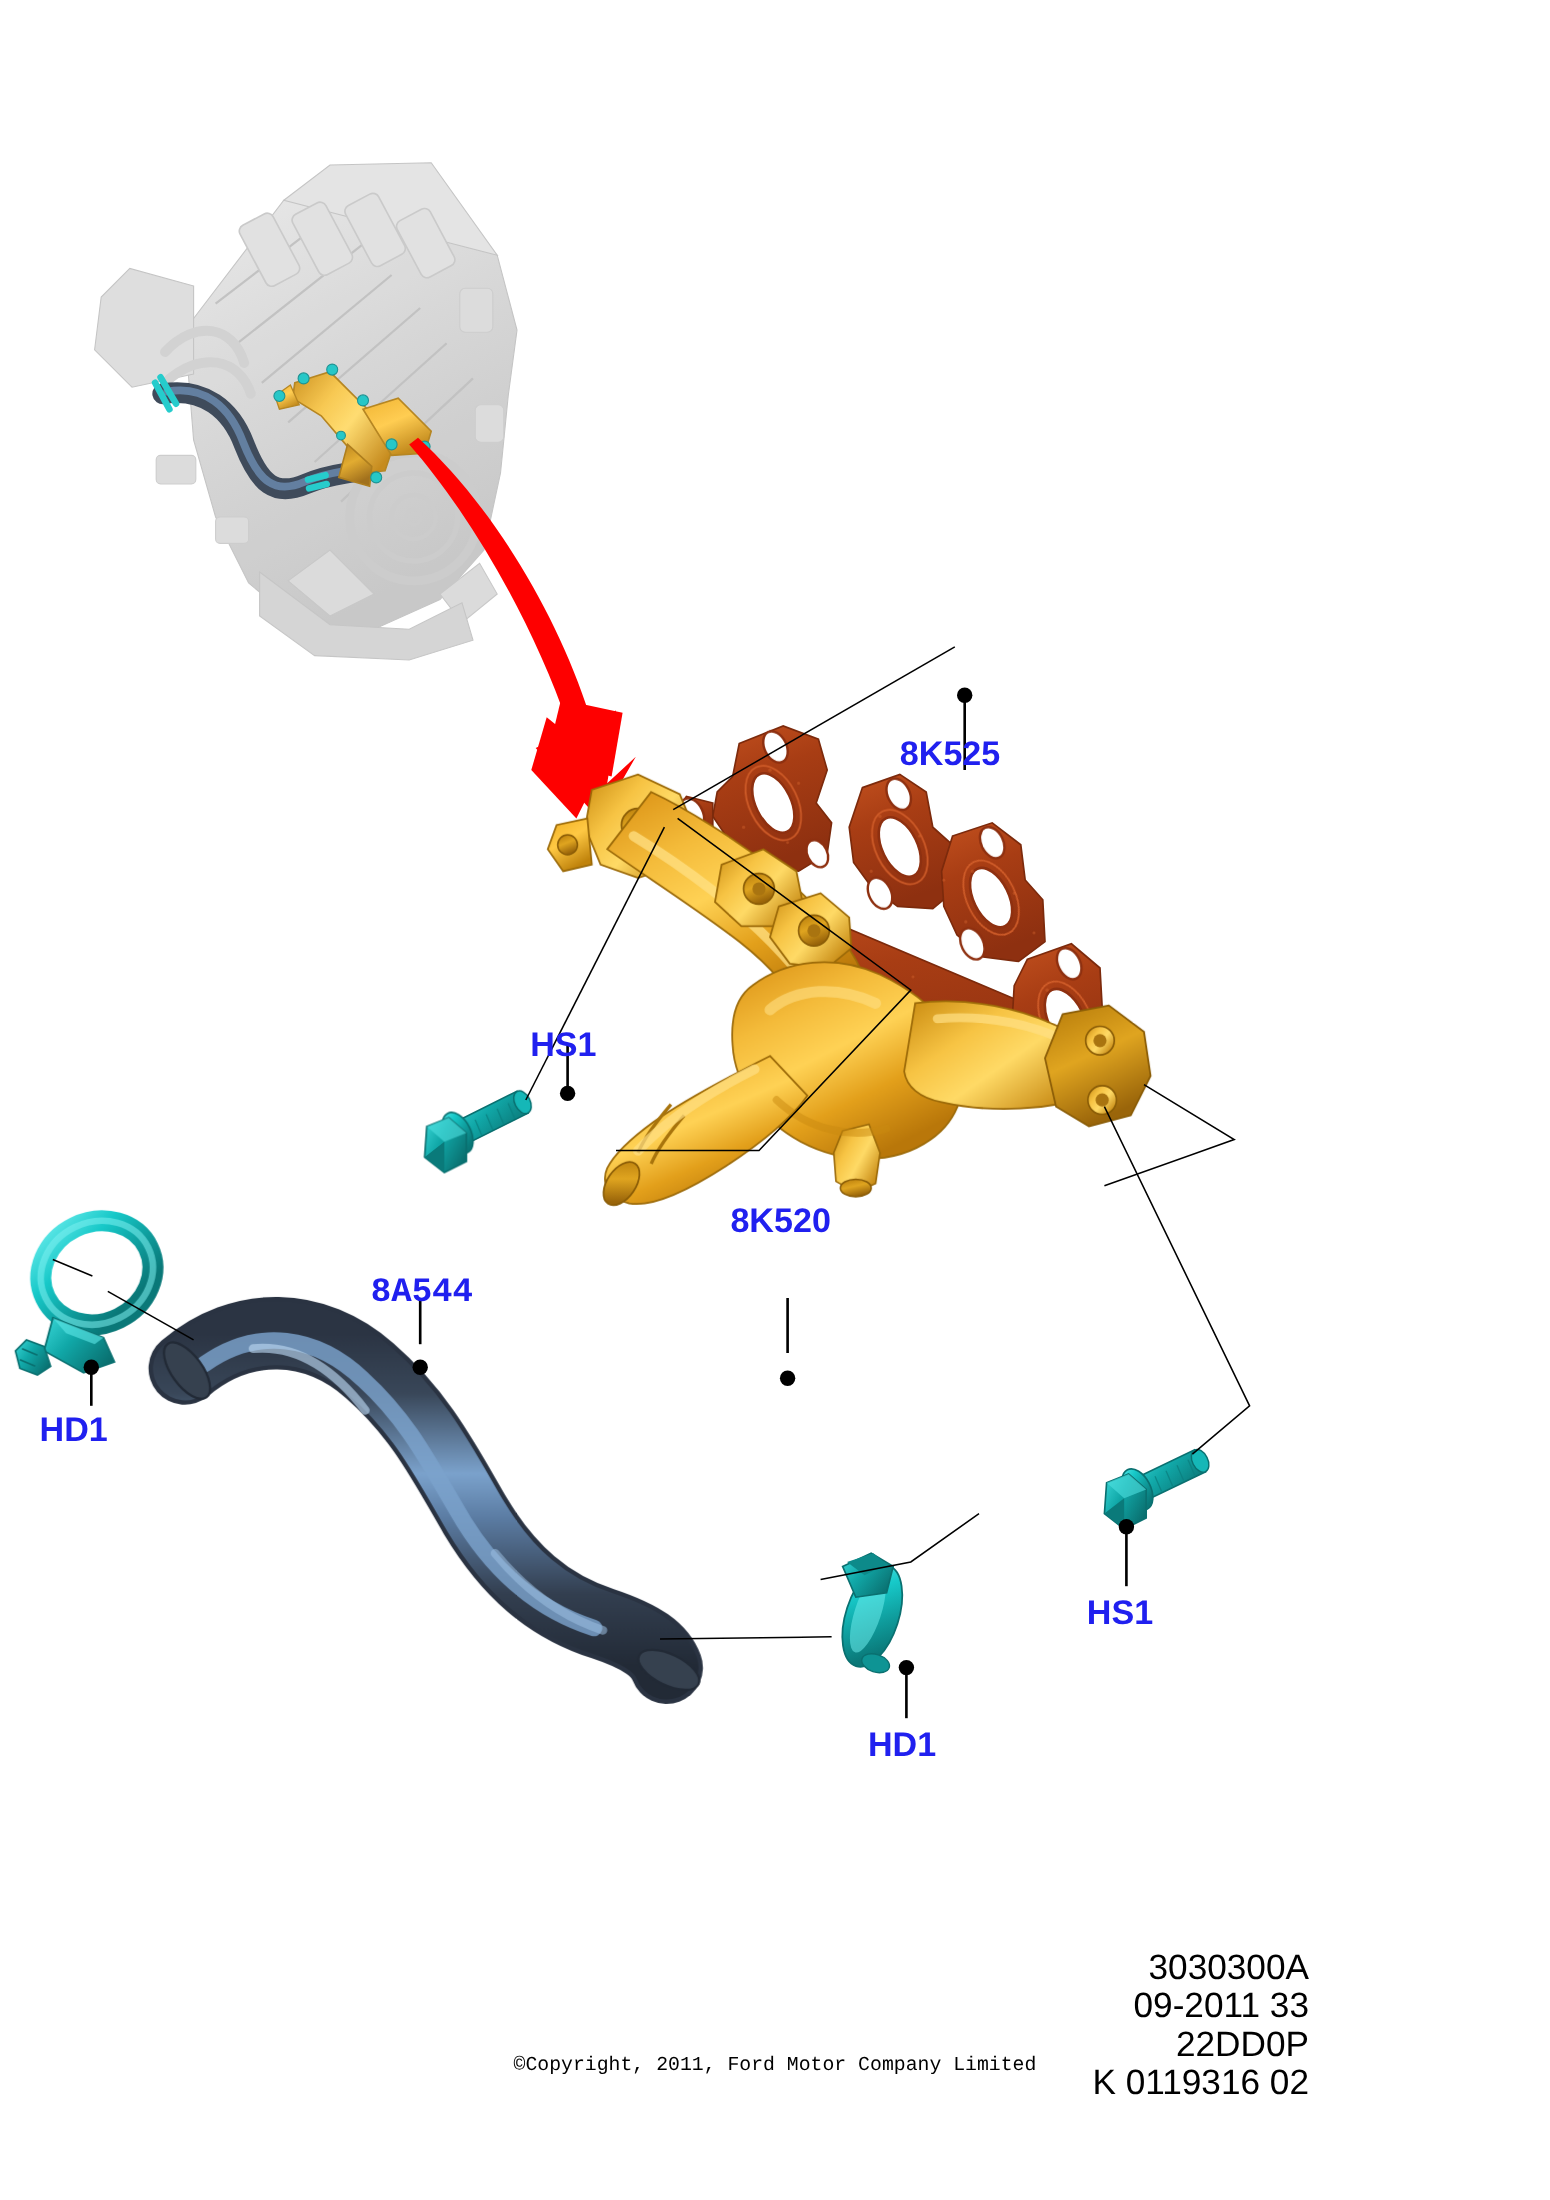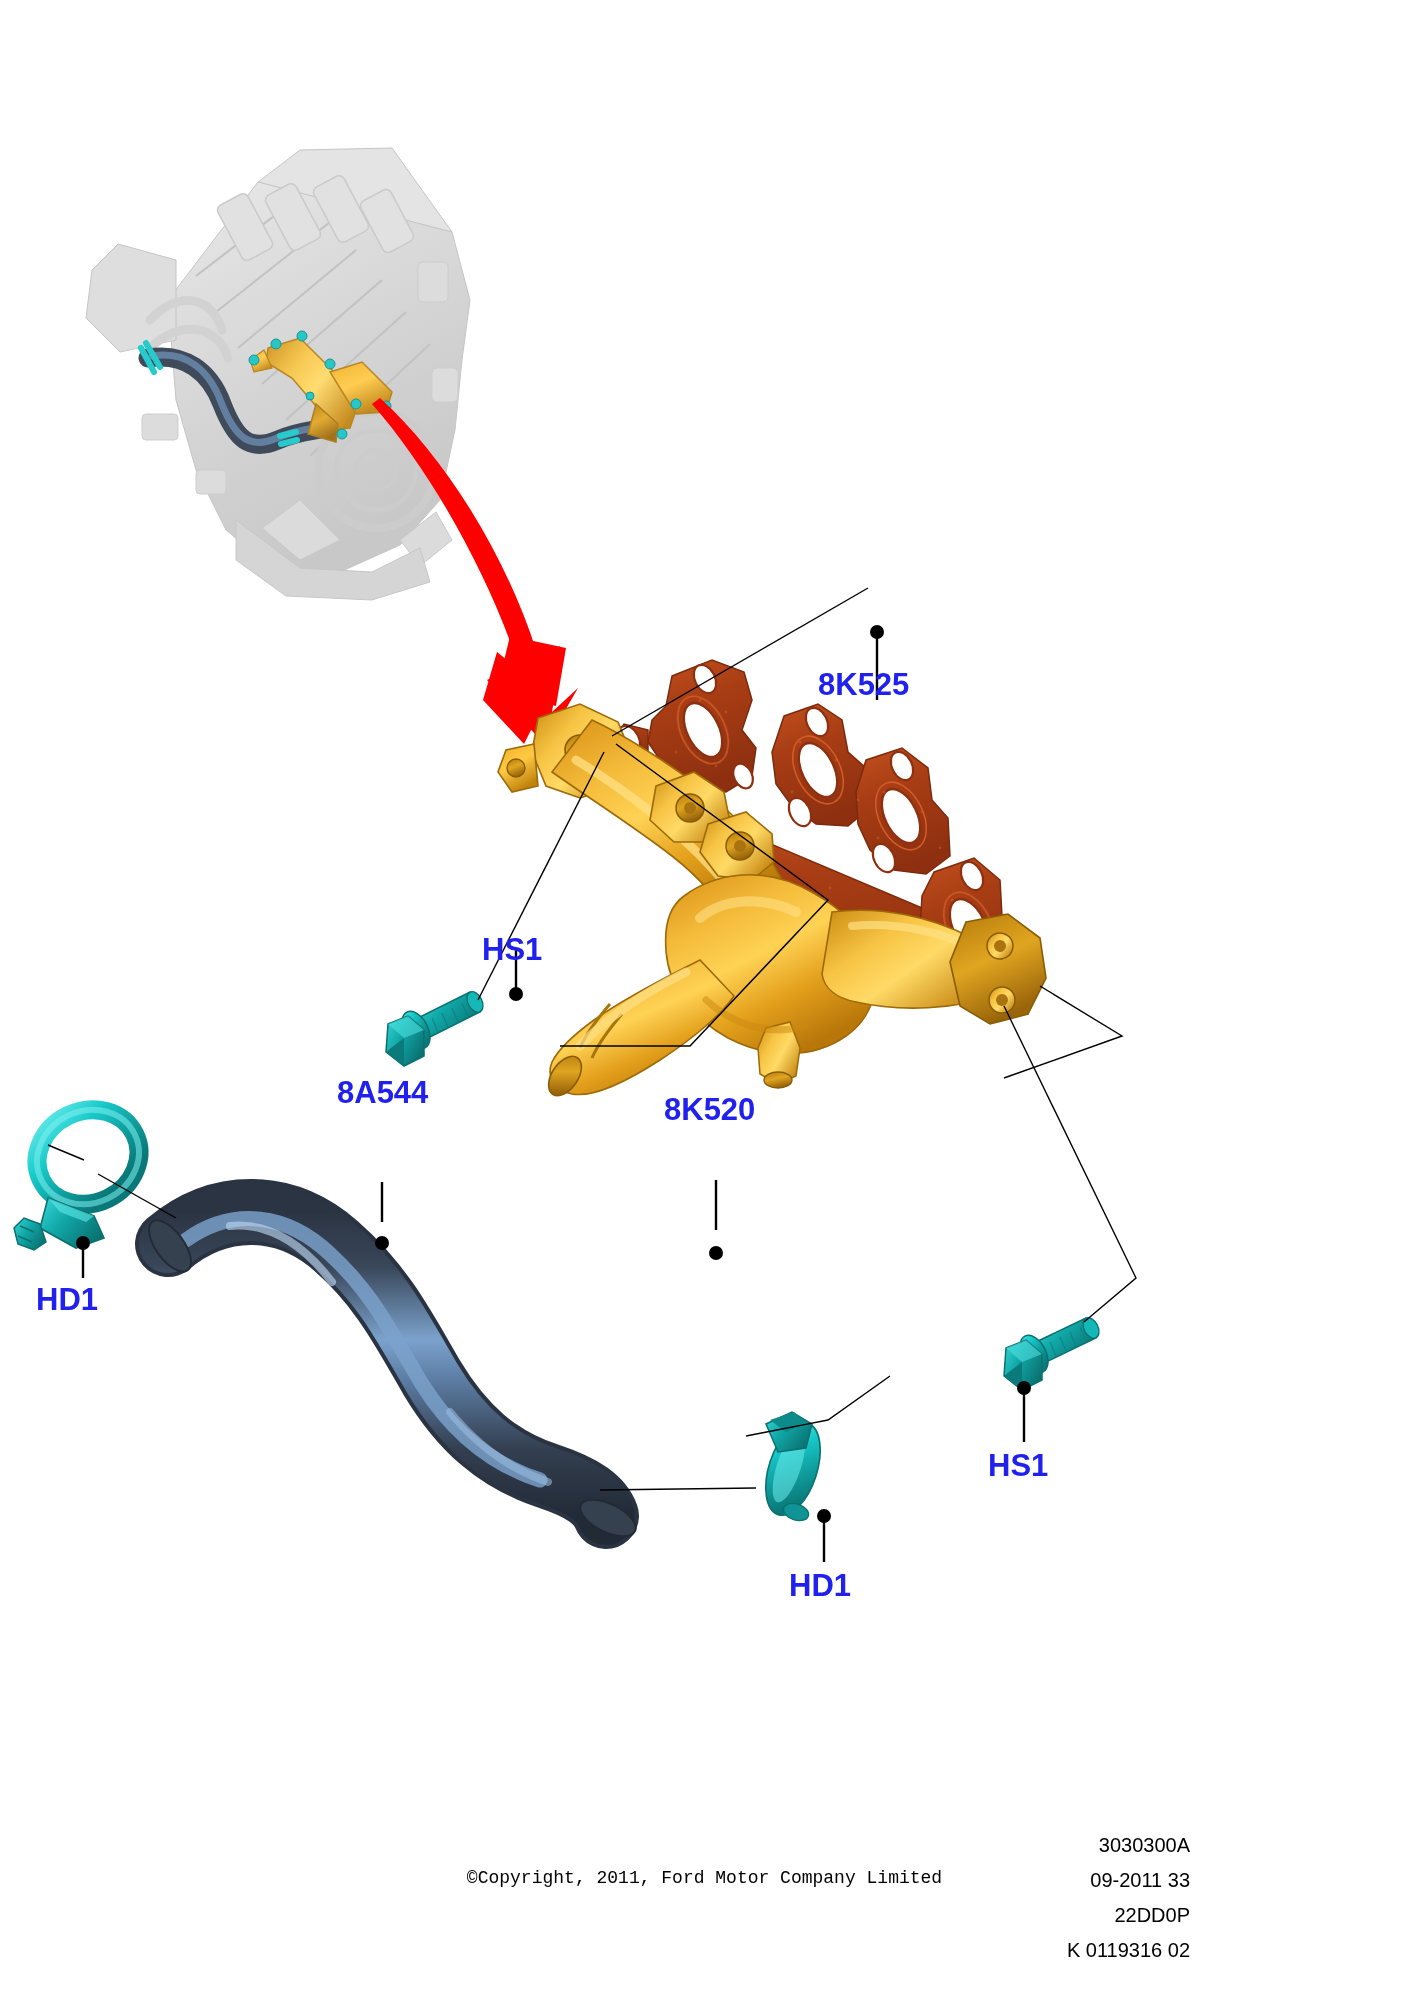--- a/index.html
+++ b/index.html
@@ -31,24 +31,24 @@
     font-family: "Liberation Sans", sans-serif;
     font-weight: bold;
     font-size: 31px;
     color: #2020ef;
     white-space: nowrap;
     letter-spacing: 0px;
   }
   .idblock {
     position: absolute;
     right: 52px;
-    top: 1828px;
+    top: 1771px;
     text-align: right;
     font-family: "Liberation Sans", sans-serif;
-    font-size: 20px;
+    font-size: 32px;
     line-height: 35px;
     color: #000000;
     white-space: nowrap;
   }
   .idblock div { display: block; }
   .copyright {
     position: absolute;
     left: 0;
     top: 1868px;
     width: 1409px;
@@ -478,21 +478,21 @@
       <circle cx="83" cy="1243" r="7"></circle>
       <circle cx="1024" cy="1388" r="7"></circle>
       <circle cx="824" cy="1516" r="7"></circle>
     </g>
   </svg>
 
   <div class="label" style="left:818px; top:667px;">8K525</div>
 
   <div class="label" style="left:482px; top:932px;">HS1</div>
 
-  <div class="label" style="left:337px; top:1075px;">8A544</div>
+  <div class="label" style="left:337px; top:1158px;font-family:Liberation Mono, monospace;">8A544</div>
 
   <div class="label" style="left:664px; top:1092px;">8K520</div>
 
   <div class="label" style="left:36px; top:1282px;">HD1</div>
 
   <div class="label" style="left:988px; top:1448px;">HS1</div>
 
   <div class="label" style="left:789px; top:1568px;">HD1</div>
 
   <div class="idblock">

